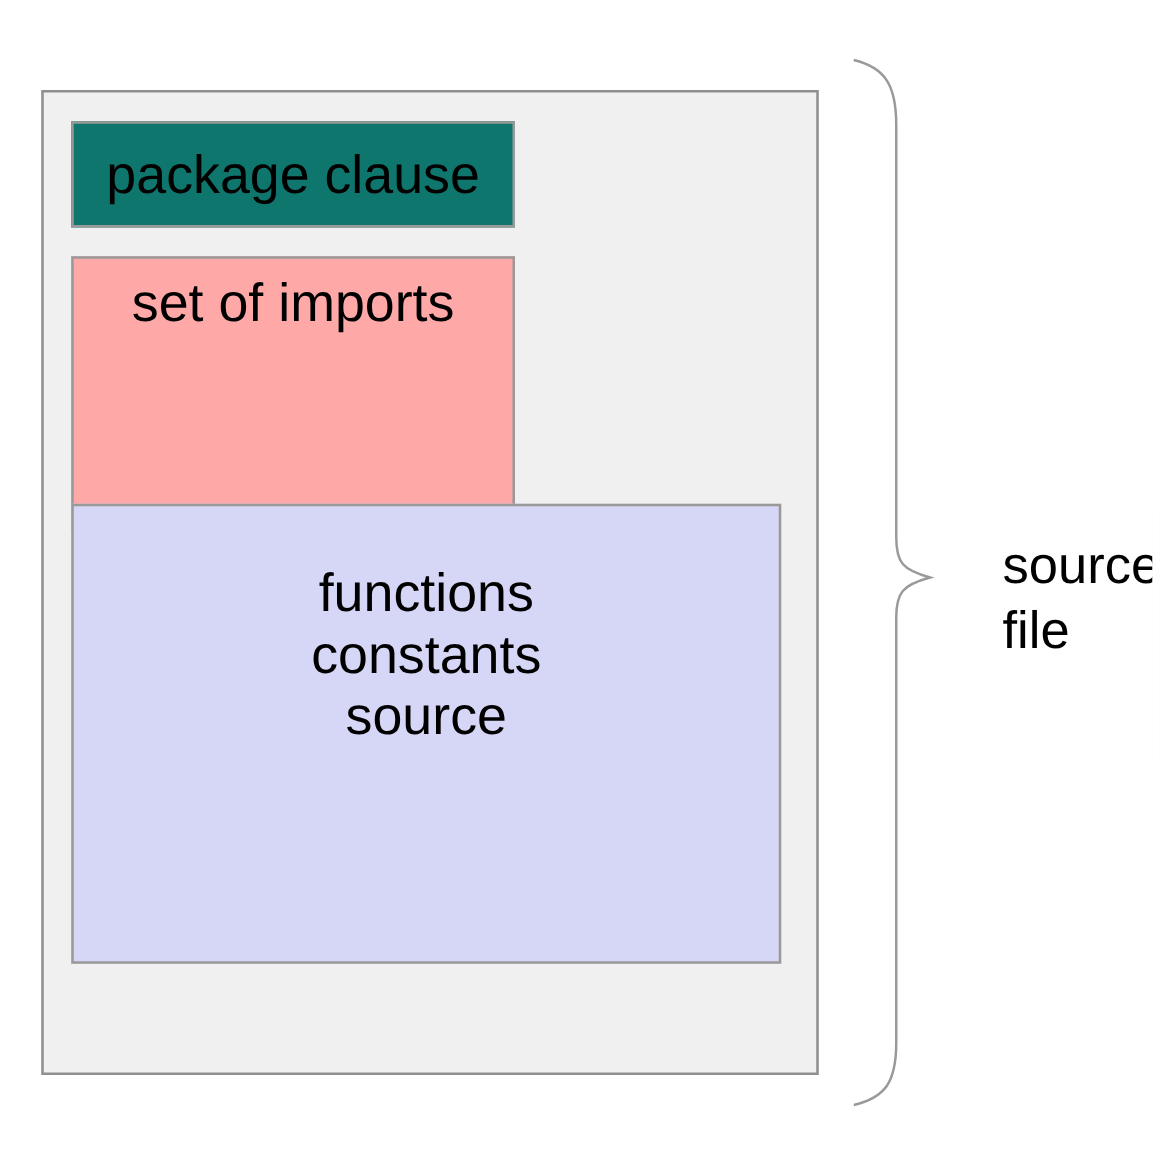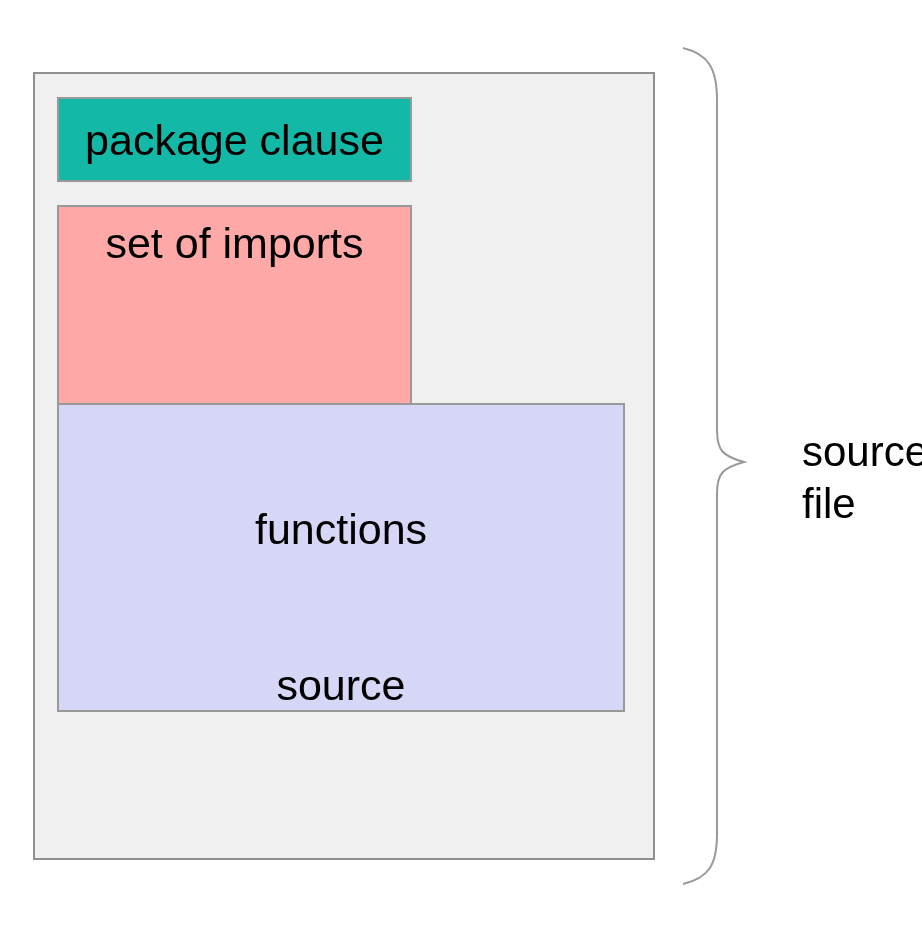--- a/index.html
+++ b/index.html
@@ -52,23 +52,22 @@
     left: 22px;
     top: 131px;
     width: 355px;
     height: 220px;
     padding-top: 12px;
   }
   .box-declarations {
     left: 22px;
     top: 329px;
     width: 568px;
-    height: 309px;
-    padding-top: 100px;
-    justify-content: space-between;
+    height: 368px;
+    padding-top: 46px;
   }
   .box-declarations .line {
     line-height: 49px;
   }
   .brace-svg {
     position: absolute;
     left: 670px;
     top: 40px;
     width: 90px;
     height: 852px;
@@ -86,30 +85,31 @@
     white-space: nowrap;
   }
 </style>
 </head>
 <body>
 
 <div class="stage" style="color: rgb(0, 0, 0); background-color: rgb(255, 255, 255);">
 
   <div class="outer" style="background-color: rgb(240, 240, 240); border-color: rgb(143, 143, 143);">
 
-    <div class="box box-package" style="background-color: #14b8a6; border-color: rgb(153, 153, 153);">
+    <div class="box box-package" style="background-color: #0f766e; border-color: rgb(153, 153, 153);">
       <span class="line">package clause</span>
     </div>
 
     <div class="box box-imports" style="background-color: rgb(255, 168, 168); border-color: rgb(153, 153, 153);">
       <span class="line">set of imports</span>
     </div>
 
     <div class="box box-declarations" style="background-color: rgb(214, 214, 246); border-color: rgb(153, 153, 153);">
       <span class="line">functions</span>
+      <span class="line">constants</span>
       <span class="line">source</span>
     </div>
 
   </div>
 
   <svg class="brace-svg" viewBox="0 0 90 852" xmlns="http://www.w3.org/2000/svg">
     <path d="M 13 8
              C 38 14, 47 28, 47 60
              L 47 390
              C 47 410, 52 416, 74 422

